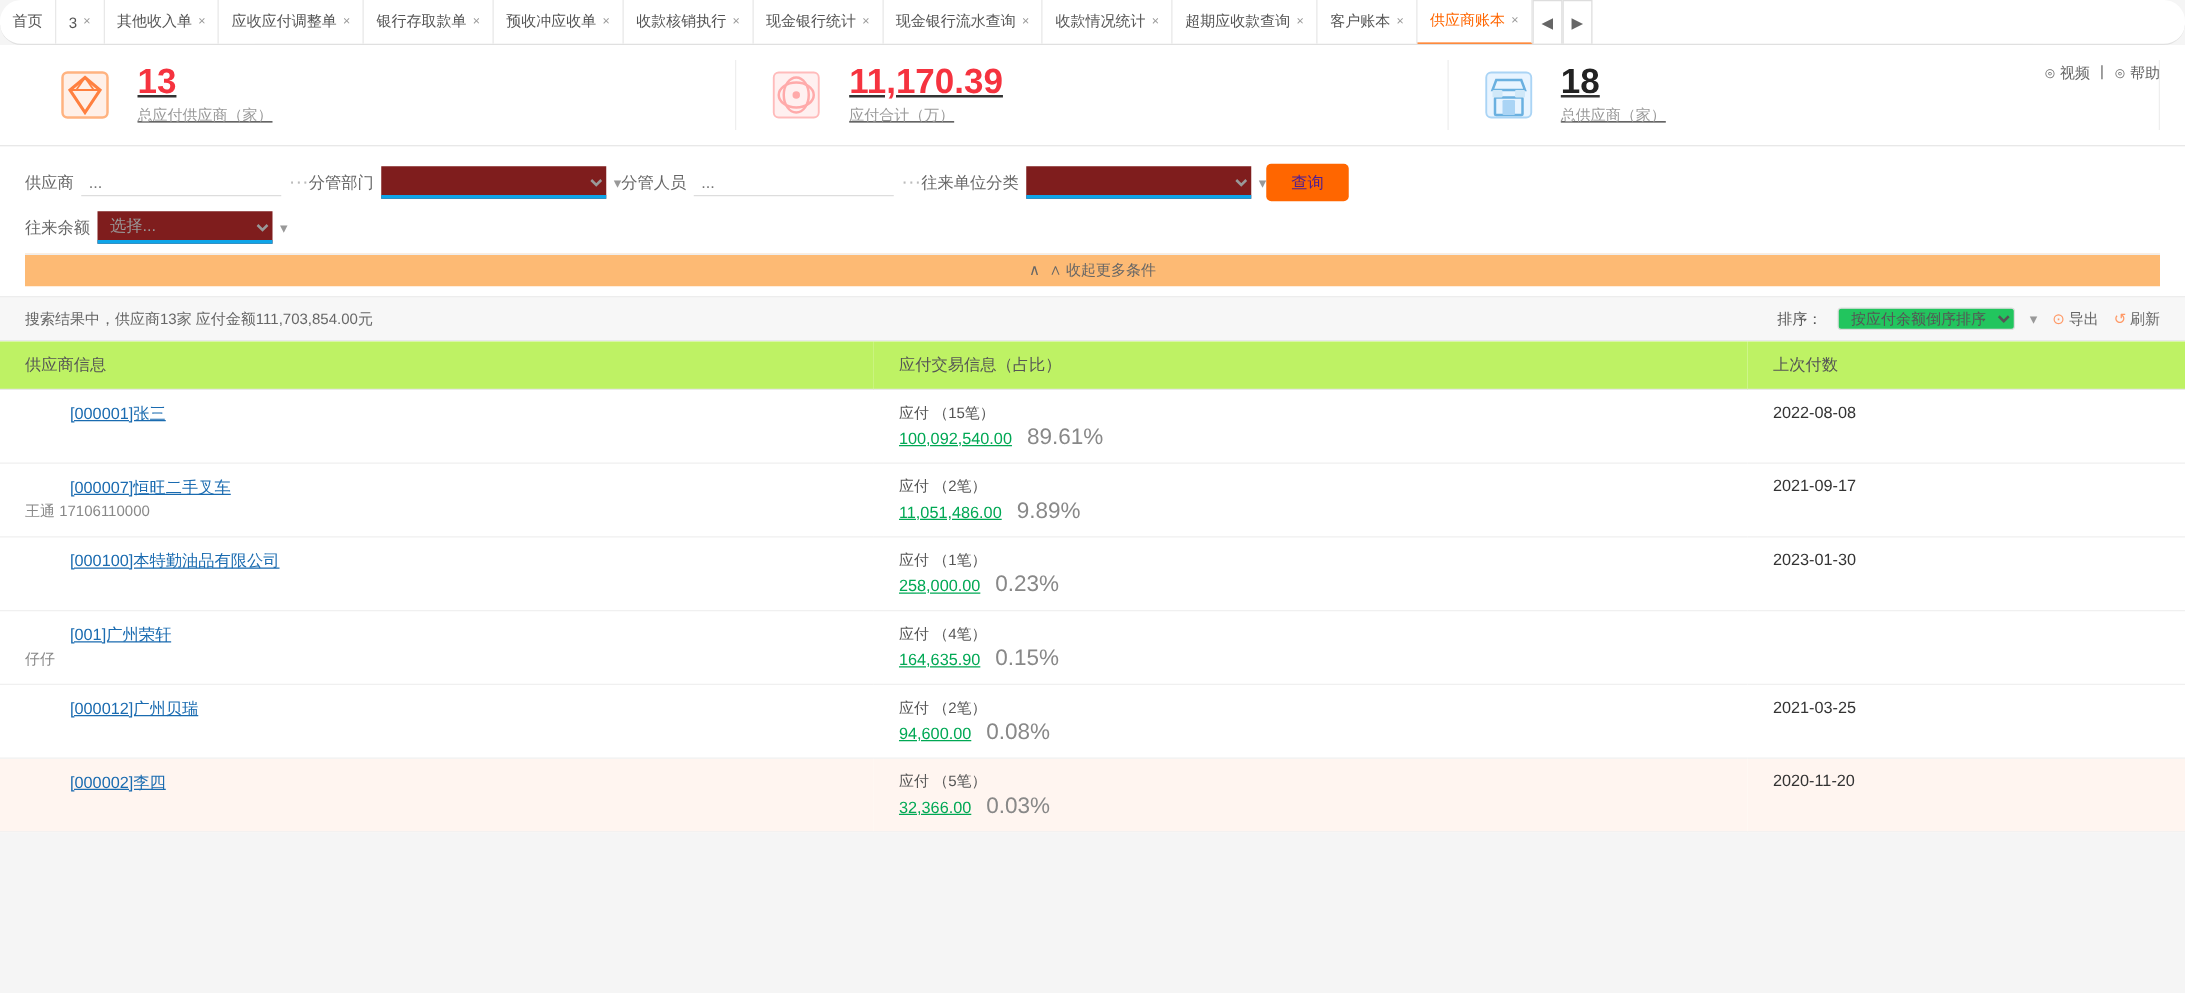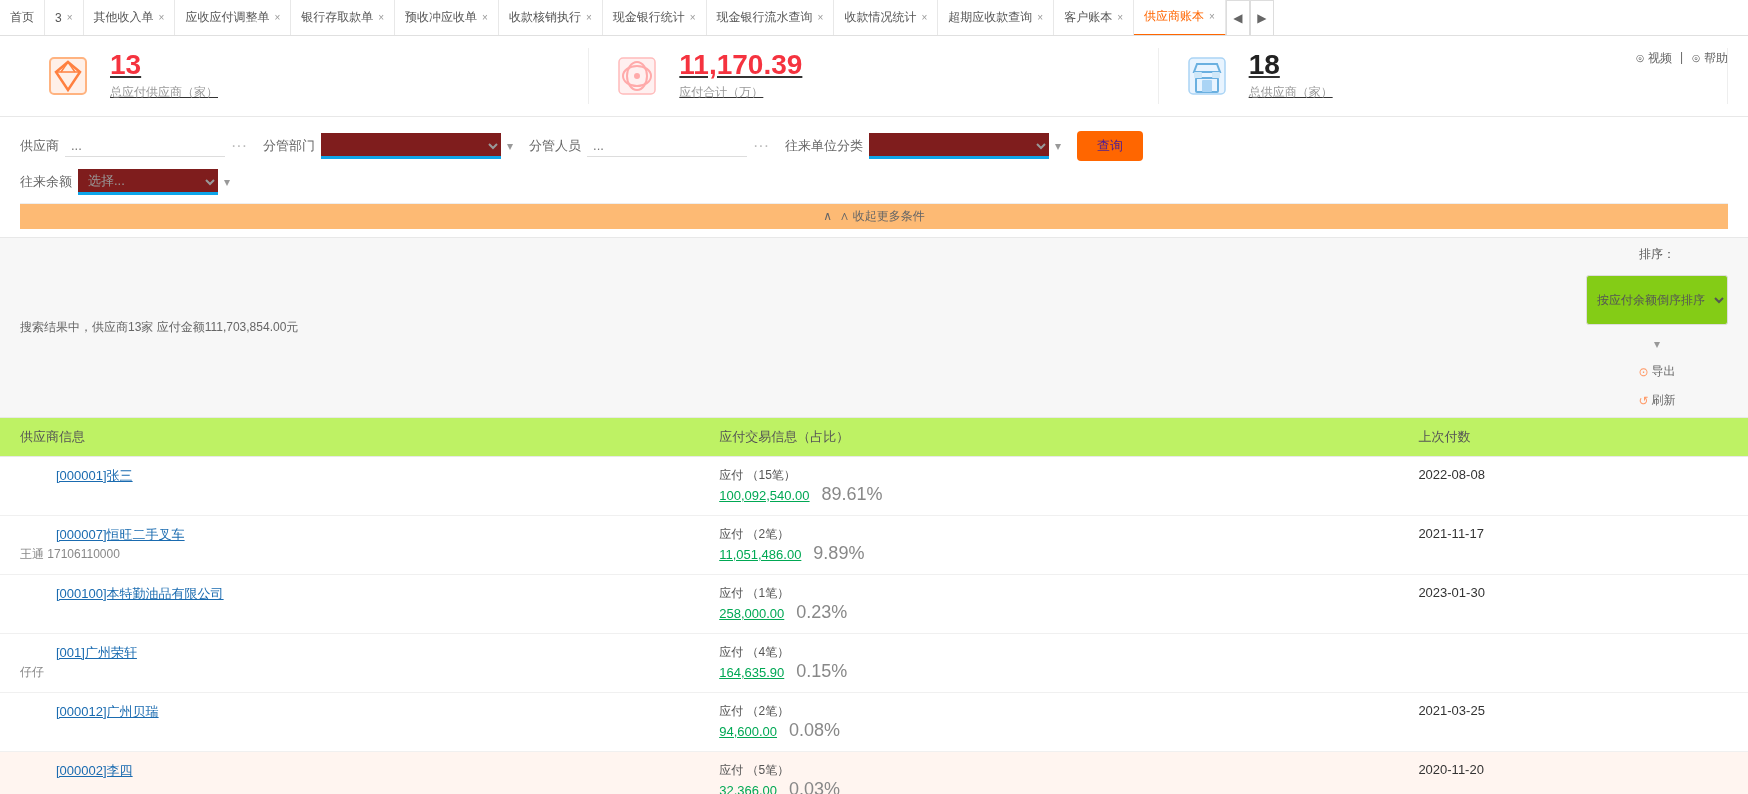--- a/index.html
+++ b/index.html
@@ -6,20 +6,21 @@
     body { font-family: "Microsoft YaHei", "PingFang SC", sans-serif; font-size: 13px; background: #f5f5f5; color: #333; }
 
     
     .top-nav {
       display: flex;
       align-items: center;
       background: #fff;
       border-bottom: 1px solid #e0e0e0;
       height: 36px;
       overflow: hidden;
+      border-radius: 17px;
     }
     .nav-tab {
       display: flex;
       align-items: center;
       padding: 0 10px;
       height: 36px;
       border-right: 1px solid #e8e8e8;
       white-space: nowrap;
       cursor: pointer;
       font-size: 12px;
@@ -96,21 +97,20 @@
 
     
     .filter-area {
       background: #fff;
       padding: 14px 20px 8px;
       border-bottom: 1px solid #e8e8e8;
     }
     .filter-row {
       display: flex;
       align-items: center;
-      gap: 16px;
       margin-bottom: 8px;
       flex-wrap: wrap;
     }
     .filter-item {
       display: flex;
       align-items: center;
       gap: 6px;
     }
     .filter-label {
       color: #666;
@@ -168,29 +168,28 @@
       border-bottom: 1px solid #e8e8e8;
       font-size: 12px;
       color: #666;
     }
     .result-bar-right {
       display: flex;
       align-items: center;
       gap: 12px;
       color: #666;
       font-size: 12px;
-      flex-direction: column;
     }
     .sort-label { color: #555; }
     .sort-select {
       border: 1px solid #ddd;
-      padding: 16px 6px;
+      padding: 0 6px;
       font-size: 12px;
       border-radius: 3px;
-      background: #84cc16;
+      background: #22c55e;
       cursor: pointer;
       color: #555;
     }
     .action-btn {
       display: flex;
       align-items: center;
       gap: 3px;
       cursor: pointer;
       color: #666;
     }
@@ -446,21 +445,21 @@
     </thead>
     <tbody id="table-body">
     <tr>
           <td><span class="supplier-link">[000001]张三</span></td>
           <td><span class="transaction-count">应付 （15笔）</span><br><span class="amount-link">100,092,540.00</span><span class="percent">89.61%</span></td>
           <td>2022-08-08</td>
         </tr>
         <tr>
           <td><span class="supplier-link">[000007]恒旺二手叉车</span><div class="supplier-sub">王通  17106110000</div></td>
           <td><span class="transaction-count">应付 （2笔）</span><br><span class="amount-link">11,051,486.00</span><span class="percent">9.89%</span></td>
-          <td>2021-11-17</td>
+          <td>2021-09-17</td>
         </tr>
         <tr>
           <td><span class="supplier-link">[000100]本特勤油品有限公司</span></td>
           <td><span class="transaction-count">应付 （1笔）</span><br><span class="amount-link">258,000.00</span><span class="percent">0.23%</span></td>
           <td>2023-01-30</td>
         </tr>
         <tr>
           <td><span class="supplier-link">[001]广州荣轩</span><div class="supplier-sub">仔仔</div></td>
           <td><span class="transaction-count">应付 （4笔）</span><br><span class="amount-link">164,635.90</span><span class="percent">0.15%</span></td>
           <td></td>

